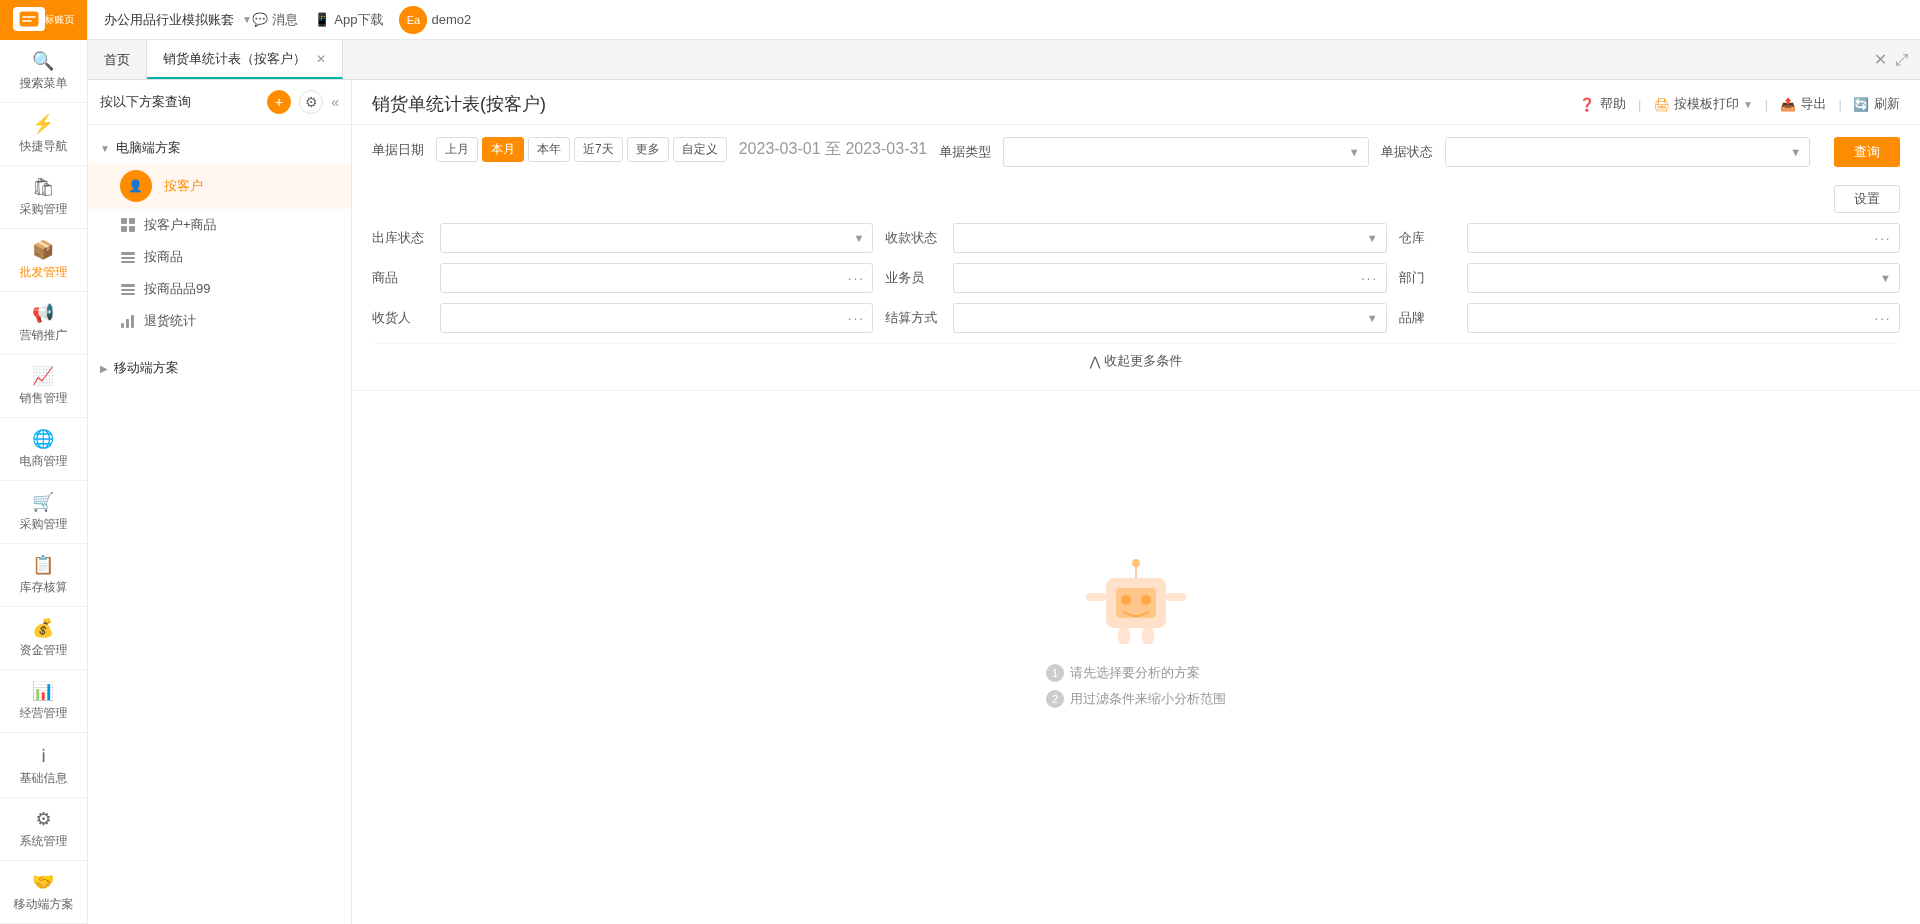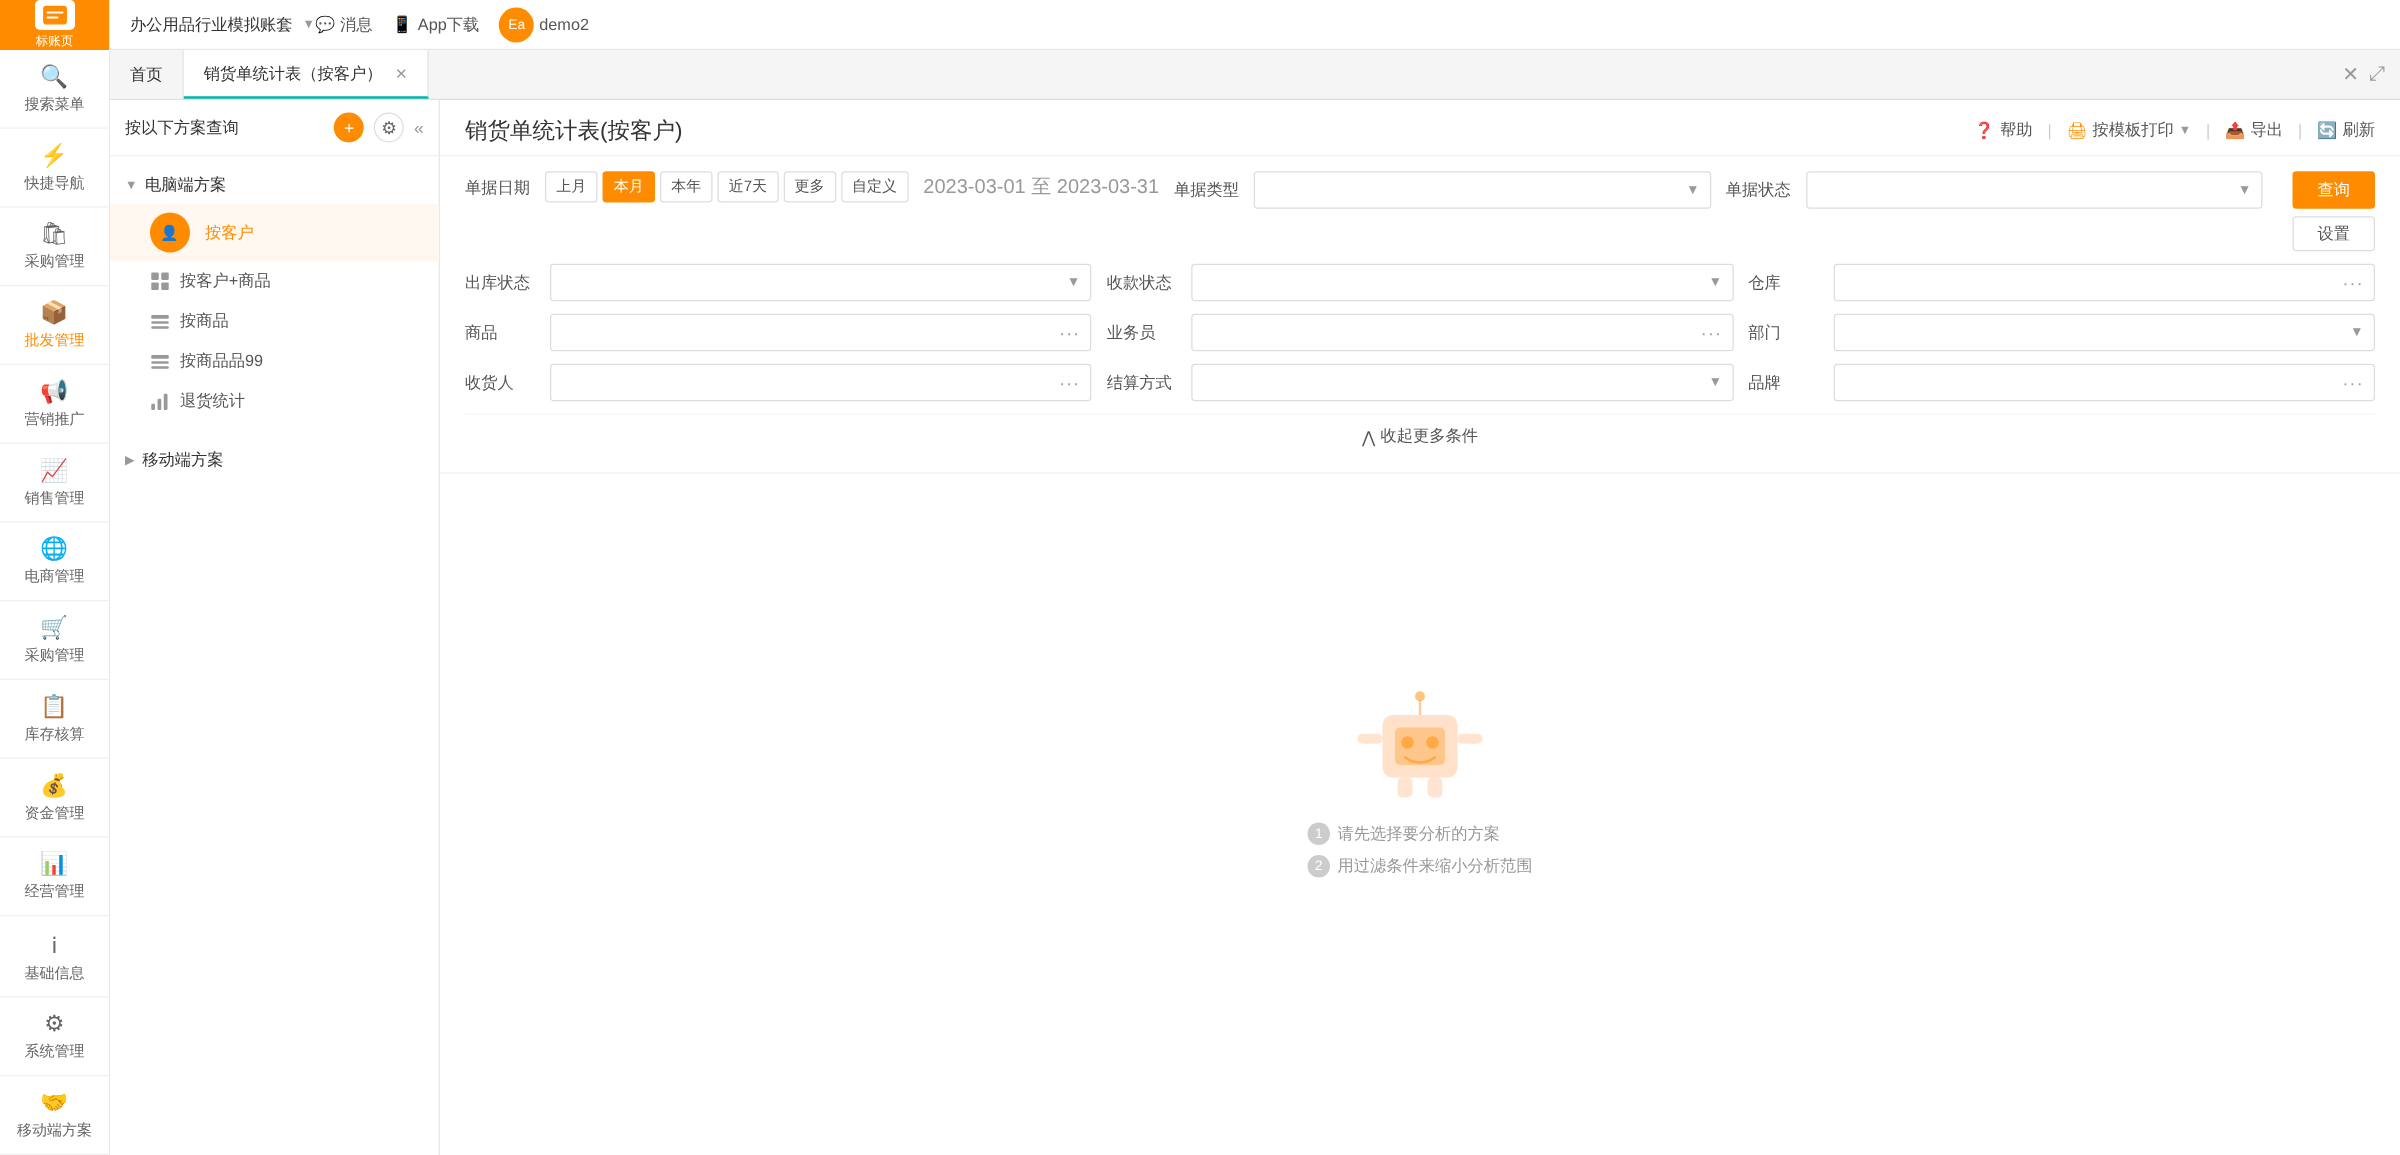--- a/index.html
+++ b/index.html
@@ -15,21 +15,20 @@
       border-right: 1px solid #e8e8e8;
       height: 100%;
       overflow-y: auto;
       flex-shrink: 0;
     }
     .sidebar-logo {
       width: 88px;
       height: 56px;
       background: #ff8c00;
       display: flex;
-      flex-direction: column;
       align-items: center;
       justify-content: center;
       color: #fff;
       font-size: 10px;
     }
     .sidebar-logo .logo-icon {
       width: 32px;
       height: 24px;
       background: #fff;
       border-radius: 4px;
@@ -283,21 +282,21 @@
       align-items: center;
       justify-content: space-between;
       cursor: pointer;
     }
     .filter-select .fs-arrow { color: #999; font-size: 11px; }
     .filter-select .fs-dots { color: #999; font-size: 14px; letter-spacing: 1px; }
 
     .action-buttons {
       display: flex;
       flex-direction: column;
-      gap: 6px;
+      gap: 18px;
       margin-left: 12px;
     }
     .btn-query {
       padding: 6px 20px;
       background: #ff8c00;
       color: #fff;
       border: none;
       border-radius: 3px;
       font-size: 13px;
       cursor: pointer;

